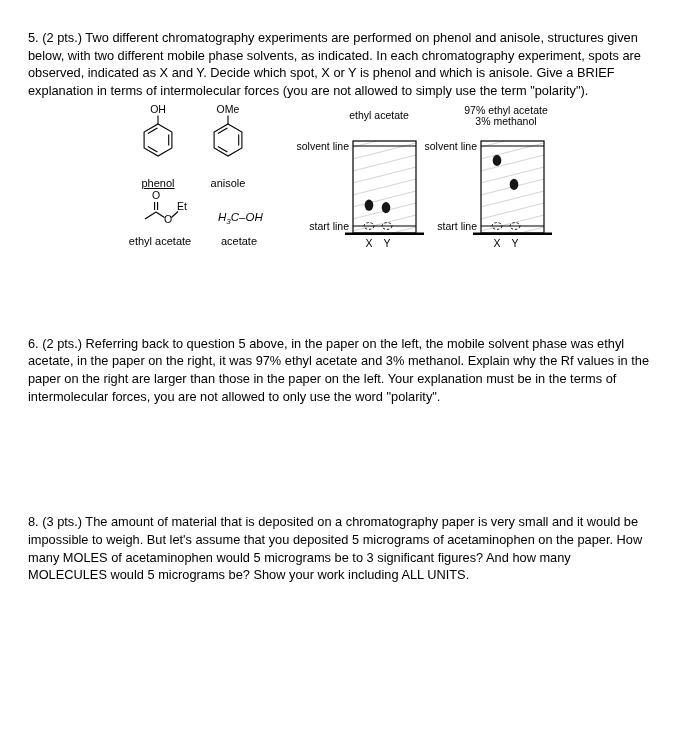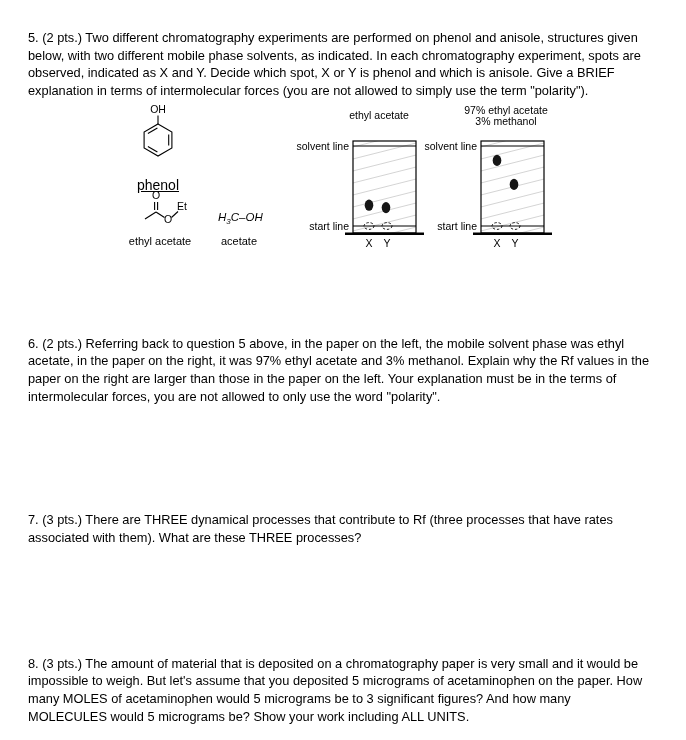--- a/index.html
+++ b/index.html
@@ -22,21 +22,21 @@
 
   #figure{position:relative;height:176px;margin-top:0;}
   .abs{position:absolute;}
 
   
   .molecule{position:absolute;width:72px;display:flex;flex-direction:column;align-items:center;}
   .molecule svg{display:block;}
   .ring{fill:none;stroke:#000;stroke-width:1.1;}
   .bond{stroke:#000;stroke-width:1.1;fill:none;}
   .atom{font-size:10.5px;text-anchor:middle;fill:#000;}
-  .molname{font-size:14px;margin-top:16px;text-align:right;}
+  .molname{font-size:11px;margin-top:16px;text-align:right;}
   .figlabel{position:absolute;font-size:11px;text-align:center;}
   .formula{position:absolute;font-size:11.5px;}
   .formula sub{font-size:8px;}
 
   
   svg.chrom{position:absolute;overflow:visible;}
   svg text{font-family:"Liberation Sans","DejaVu Sans",sans-serif;fill:#000;}
   .ctitle{font-size:10.5px;text-anchor:middle;}
   .clabel{font-size:10.5px;}
   .end{text-anchor:end;}
@@ -62,20 +62,31 @@
         <text x="32" y="11" class="atom">OH</text>
         <line class="bond" x1="32" y1="13.5" x2="32" y2="22"></line>
         <polygon class="ring" points="32,22 45.9,30 45.9,46 32,54 18.1,46 18.1,30"></polygon>
         <line class="bond" x1="42.7" y1="32.5" x2="42.7" y2="43.5"></line>
         <line class="bond" x1="31.4" y1="50.0" x2="21.9" y2="44.5"></line>
         <line class="bond" x1="21.9" y1="31.5" x2="31.4" y2="26.0"></line>
       </svg>
       <div class="molname">phenol</div>
     </div>
 
+    <div class="molecule" style="left:164px;top:2px;">
+      <svg width="64" height="58" viewBox="0 0 64 58">
+        <text x="32" y="11" class="atom">OMe</text>
+        <line class="bond" x1="32" y1="13.5" x2="32" y2="22"></line>
+        <polygon class="ring" points="32,22 45.9,30 45.9,46 32,54 18.1,46 18.1,30"></polygon>
+        <line class="bond" x1="42.7" y1="32.5" x2="42.7" y2="43.5"></line>
+        <line class="bond" x1="31.4" y1="50.0" x2="21.9" y2="44.5"></line>
+        <line class="bond" x1="21.9" y1="31.5" x2="31.4" y2="26.0"></line>
+      </svg>
+      <div class="molname">anisole</div>
+    </div>
 
     <svg class="abs" style="left:110px;top:90px;" width="54" height="44" viewBox="0 0 54 44">
       <text x="18" y="9" class="atom">O</text>
       <line class="bond" x1="16.6" y1="12" x2="16.6" y2="20"></line>
       <line class="bond" x1="19.6" y1="12" x2="19.6" y2="20"></line>
       <line class="bond" x1="18" y1="22" x2="7" y2="29"></line>
       <line class="bond" x1="18" y1="22" x2="26.5" y2="27.5"></line>
       <text x="30" y="33" class="atom">O</text>
       <line class="bond" x1="33.5" y1="27.5" x2="40" y2="21.5"></line>
       <text x="44" y="20" class="atom">Et</text>
@@ -148,16 +159,15 @@
       <ellipse class="spot" cx="82" cy="55.4" rx="4.3" ry="5.6"></ellipse>
       <ellipse class="spot" cx="99" cy="79.4" rx="4.3" ry="5.6"></ellipse>
       <line class="base" x1="58" y1="128.8" x2="137" y2="128.8"></line>
       <text x="82" y="142" class="clabel mid">X</text>
       <text x="100" y="142" class="clabel mid">Y</text>
     </svg>
 
   </div>
 
   <p class="q q6">6. (2 pts.) Referring back to question 5 above, in the paper on the left, the mobile solvent phase was ethyl acetate, in the paper on the right, it was 97% ethyl acetate and 3% methanol. Explain why the Rf values in the paper on the right are larger than those in the paper on the left. Your explanation must be in the terms of intermolecular forces, you are not allowed to only use the word "polarity".</p>
-  <p class="q q7">7. (3 pts.) There are THREE dynamical processes that contribute to Rf (three processes that have rates associated with them).  What are these THREE processes?</p>
   <p class="q q8">8. (3 pts.) The amount of material that is deposited on a chromatography paper is very small and it would be impossible to weigh. But let's assume that you deposited 5 micrograms of acetaminophen on the paper. How many MOLES of acetaminophen would 5 micrograms be to 3 significant figures? And how many MOLECULES would 5 micrograms be? Show your work including ALL UNITS.</p>
 
 </div>
 
 </body></html>

